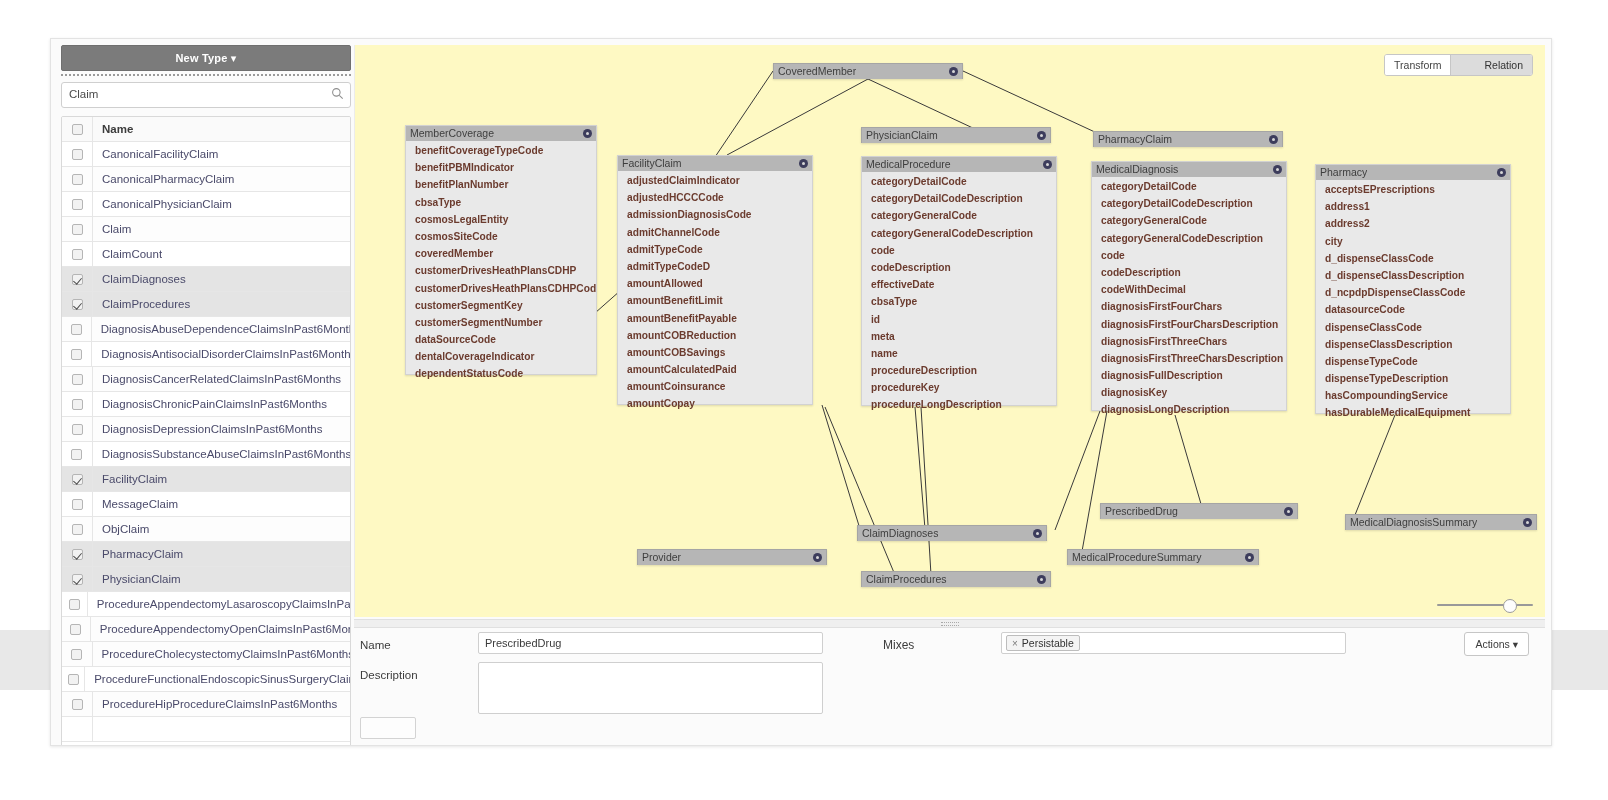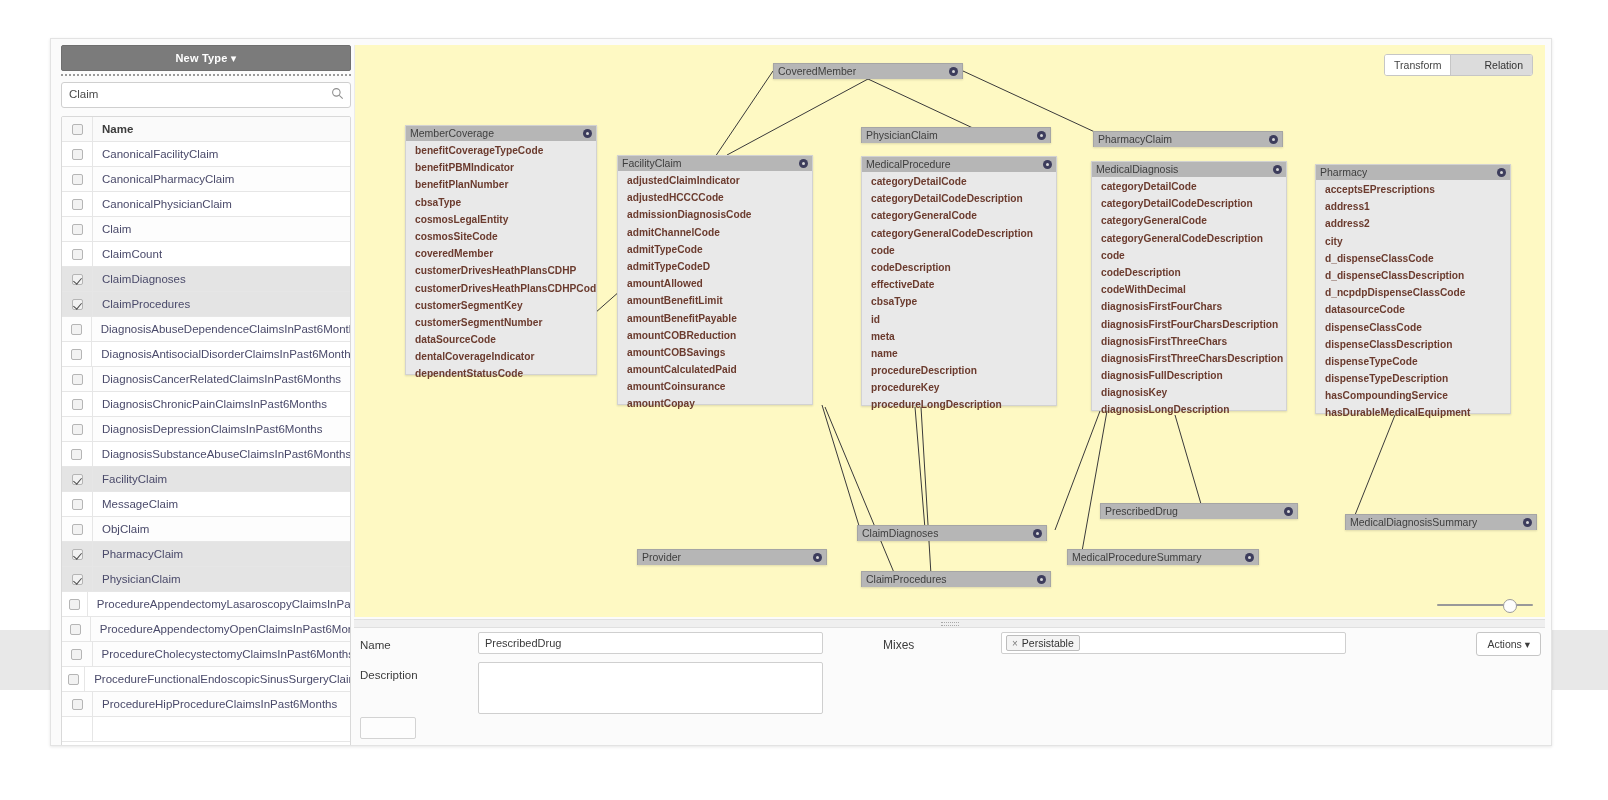--- a/index.html
+++ b/index.html
@@ -588,21 +588,21 @@
       <div class="flabel">Name</div>
       <input class="ftext" value="PrescribedDrug" style="">
       <div class="mix-label" style="padding-left:60px;">Mixes</div>
       <div class="tokenbox">
         <span class="token">
           <span class="x">×</span>
           <span>Persistable</span>
         </span>
       </div>
       <div style="flex:1"></div>
-      <div class="actions-btn" style="margin-right:4px;">Actions ▾</div>
+      <div class="actions-btn" style="margin-right:16px;">Actions ▾</div>
     </div>
 
     <div class="frow">
       <div class="flabel">Description</div>
       <textarea class="farea" style=""></textarea>
     </div>
 
     <div class="small-stub"></div>
   </div>
 

